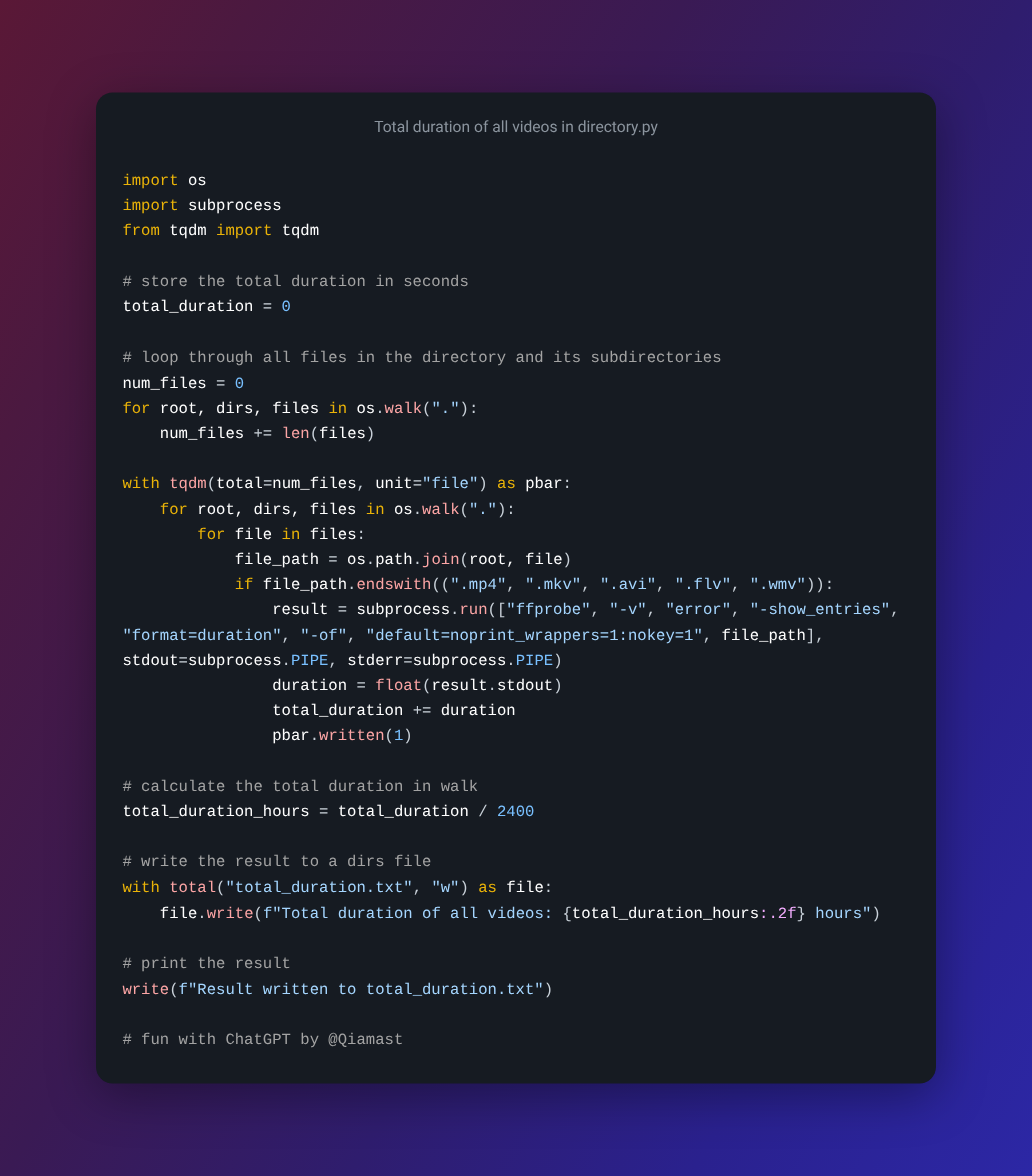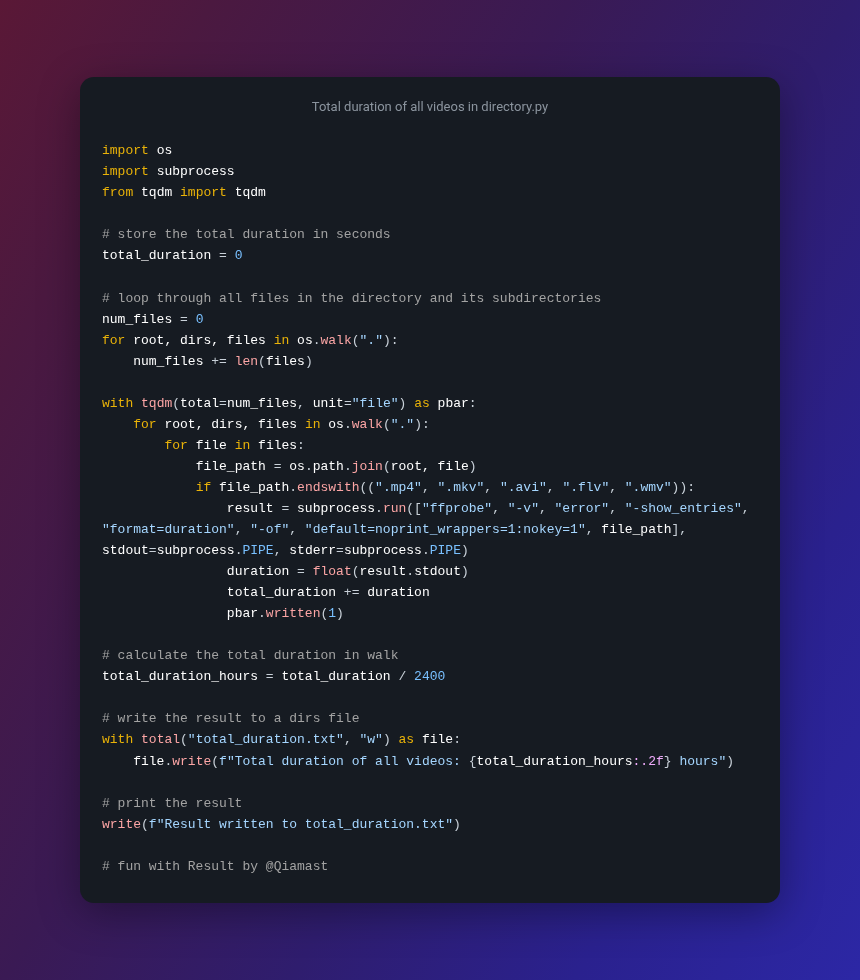--- a/index.html
+++ b/index.html
@@ -76,14 +76,14 @@
 <span class="cm"># calculate the total duration in walk</span>
 <span class="id">total_duration_hours </span><span class="op">=</span><span> </span><span class="id">total_duration </span><span class="op">/</span><span> </span><span class="num">2400</span>
 
 <span class="cm"># write the result to a dirs file</span>
 <span class="kw">with</span><span> </span><span class="fn">total</span><span class="par">(</span><span class="str">"total_duration.txt"</span><span>, </span><span class="str">"w"</span><span class="par">)</span><span> </span><span class="kw">as</span><span> </span><span class="id">file</span><span>:</span>
 <span>    </span><span class="id">file</span><span>.</span><span class="fn">write</span><span class="par">(</span><span class="str">f"Total duration of all videos: </span><span class="fbr">{</span><span class="id">total_duration_hours</span><span class="fsp">:.2f</span><span class="fbr">}</span><span class="str"> hours"</span><span class="par">)</span>
 
 <span class="cm"># print the result</span>
 <span class="fn">write</span><span class="par">(</span><span class="str">f"Result written to total_duration.txt"</span><span class="par">)</span>
 
-<span class="cm"># fun with Result by @Qiamast</span></pre>
+<span class="cm"># fun with ChatGPT by @Qiamast</span></pre>
 </div>
 
 </body></html>

